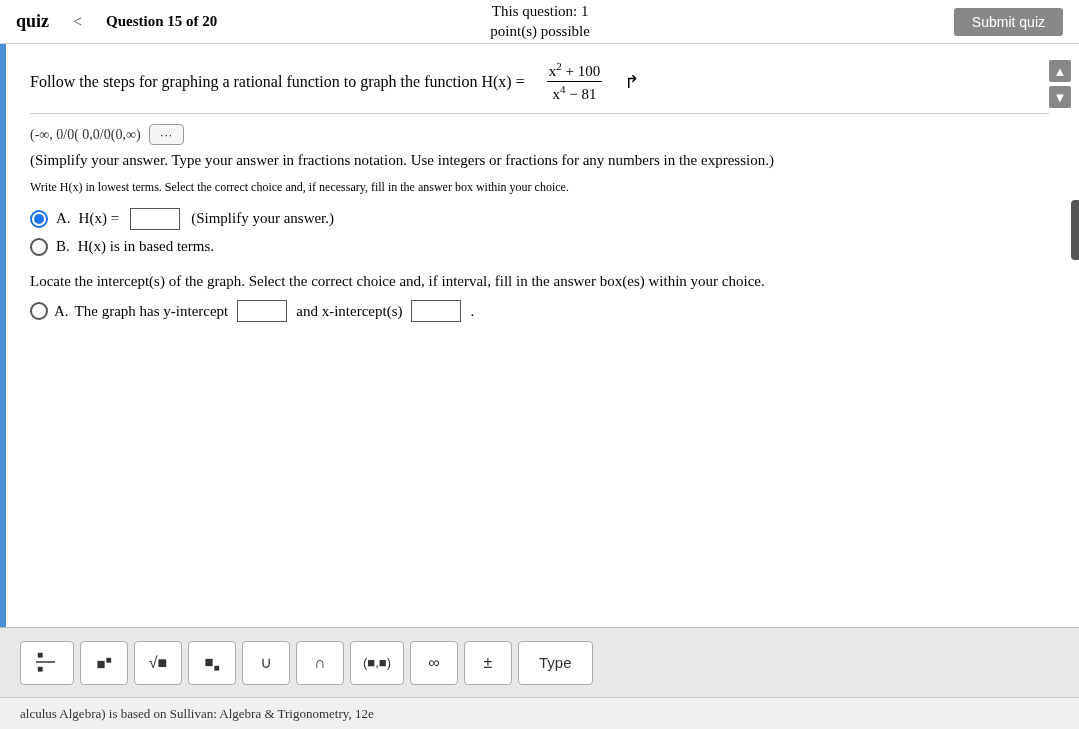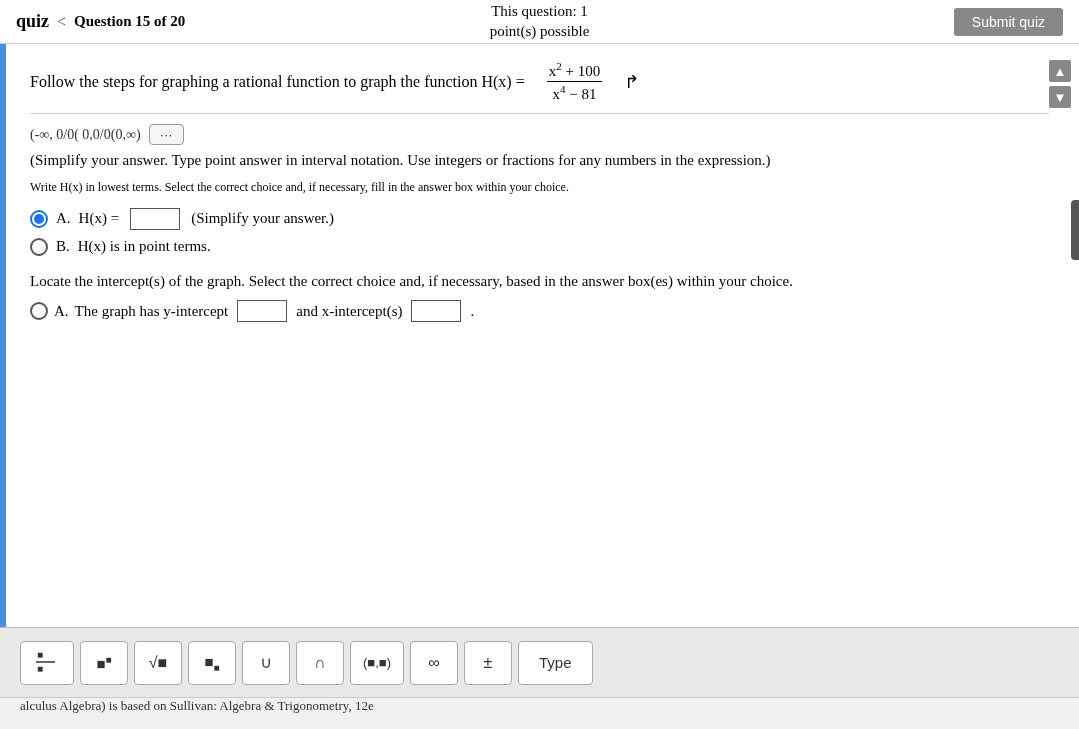--- a/index.html
+++ b/index.html
@@ -17,21 +17,21 @@
       display: flex;
       align-items: center;
       padding: 8px 16px;
       border-bottom: 1px solid #ccc;
       background: #fff;
       height: 44px;
     }
     .top-bar-left {
       display: flex;
       align-items: center;
-      gap: 8px;
+      gap: 24px;
       min-width: 200px;
     }
     .quiz-label {
       font-size: 18px;
       font-weight: bold;
       color: #000;
     }
     .chevron-left {
       font-size: 16px;
       color: #555;
@@ -277,21 +277,21 @@
     
     .page-footer {
       position: absolute;
       bottom: 0;
       left: 0;
       right: 0;
       height: 32px;
       background: #f0f0f0;
       border-top: 1px solid #ccc;
       display: flex;
-      align-items: flex-start;
+      align-items: center;
       padding: 0 20px;
       font-size: 13px;
       color: #333;
     }
 
     
     .side-indicator {
       position: absolute;
       right: 0;
       top: 200px;
@@ -356,46 +356,46 @@
   <hr class="divider-line">
 
   <div class="collapsed-row">
     <span>
       (-∞, 0/0( 0,0/0(0,∞)
     </span>
     <button class="ellipsis-btn">···</button>
   </div>
 
   <div class="simplify-instruction">
-    <span>(Simplify your answer. Type point answer in interval notation. Use integers or fractions for any numbers in the expression.)</span>
+    <span>(Simplify your answer. Type your answer in fractions notation. Use integers or fractions for any numbers in the expression.)</span>
   </div>
 
   <div class="write-instruction">
     <span>Write H(x) in lowest terms. Select the correct choice and, if necessary, fill in the answer box within your choice.</span>
   </div>
 
   <div class="radio-group">
 
     <div class="radio-option">
       <div class="radio-circle selected"></div>
       <span>A.</span>
       <span>H(x) =</span>
       <span class="answer-box"></span>
       <span>(Simplify your answer.)</span>
     </div>
 
     <div class="radio-option">
       <div class="radio-circle"></div>
       <span>B.</span>
-      <span>H(x) is in point terms.</span>
+      <span>H(x) is in based terms.</span>
     </div>
   </div>
 
   <div class="locate-instruction">
-    <span>Locate the intercept(s) of the graph. Select the correct choice and, if necessary, based in the answer box(es) within your choice.</span>
+    <span>Locate the intercept(s) of the graph. Select the correct choice and, if interval, fill in the answer box(es) within your choice.</span>
   </div>
 
   <div class="intercept-option">
     <div class="radio-circle"></div>
     <span>A.</span>
     <span>The graph has y-intercept</span>
     <span class="answer-box"></span>
     <span>and x-intercept(s)</span>
     <span class="answer-box"></span>
     <span>.</span>

